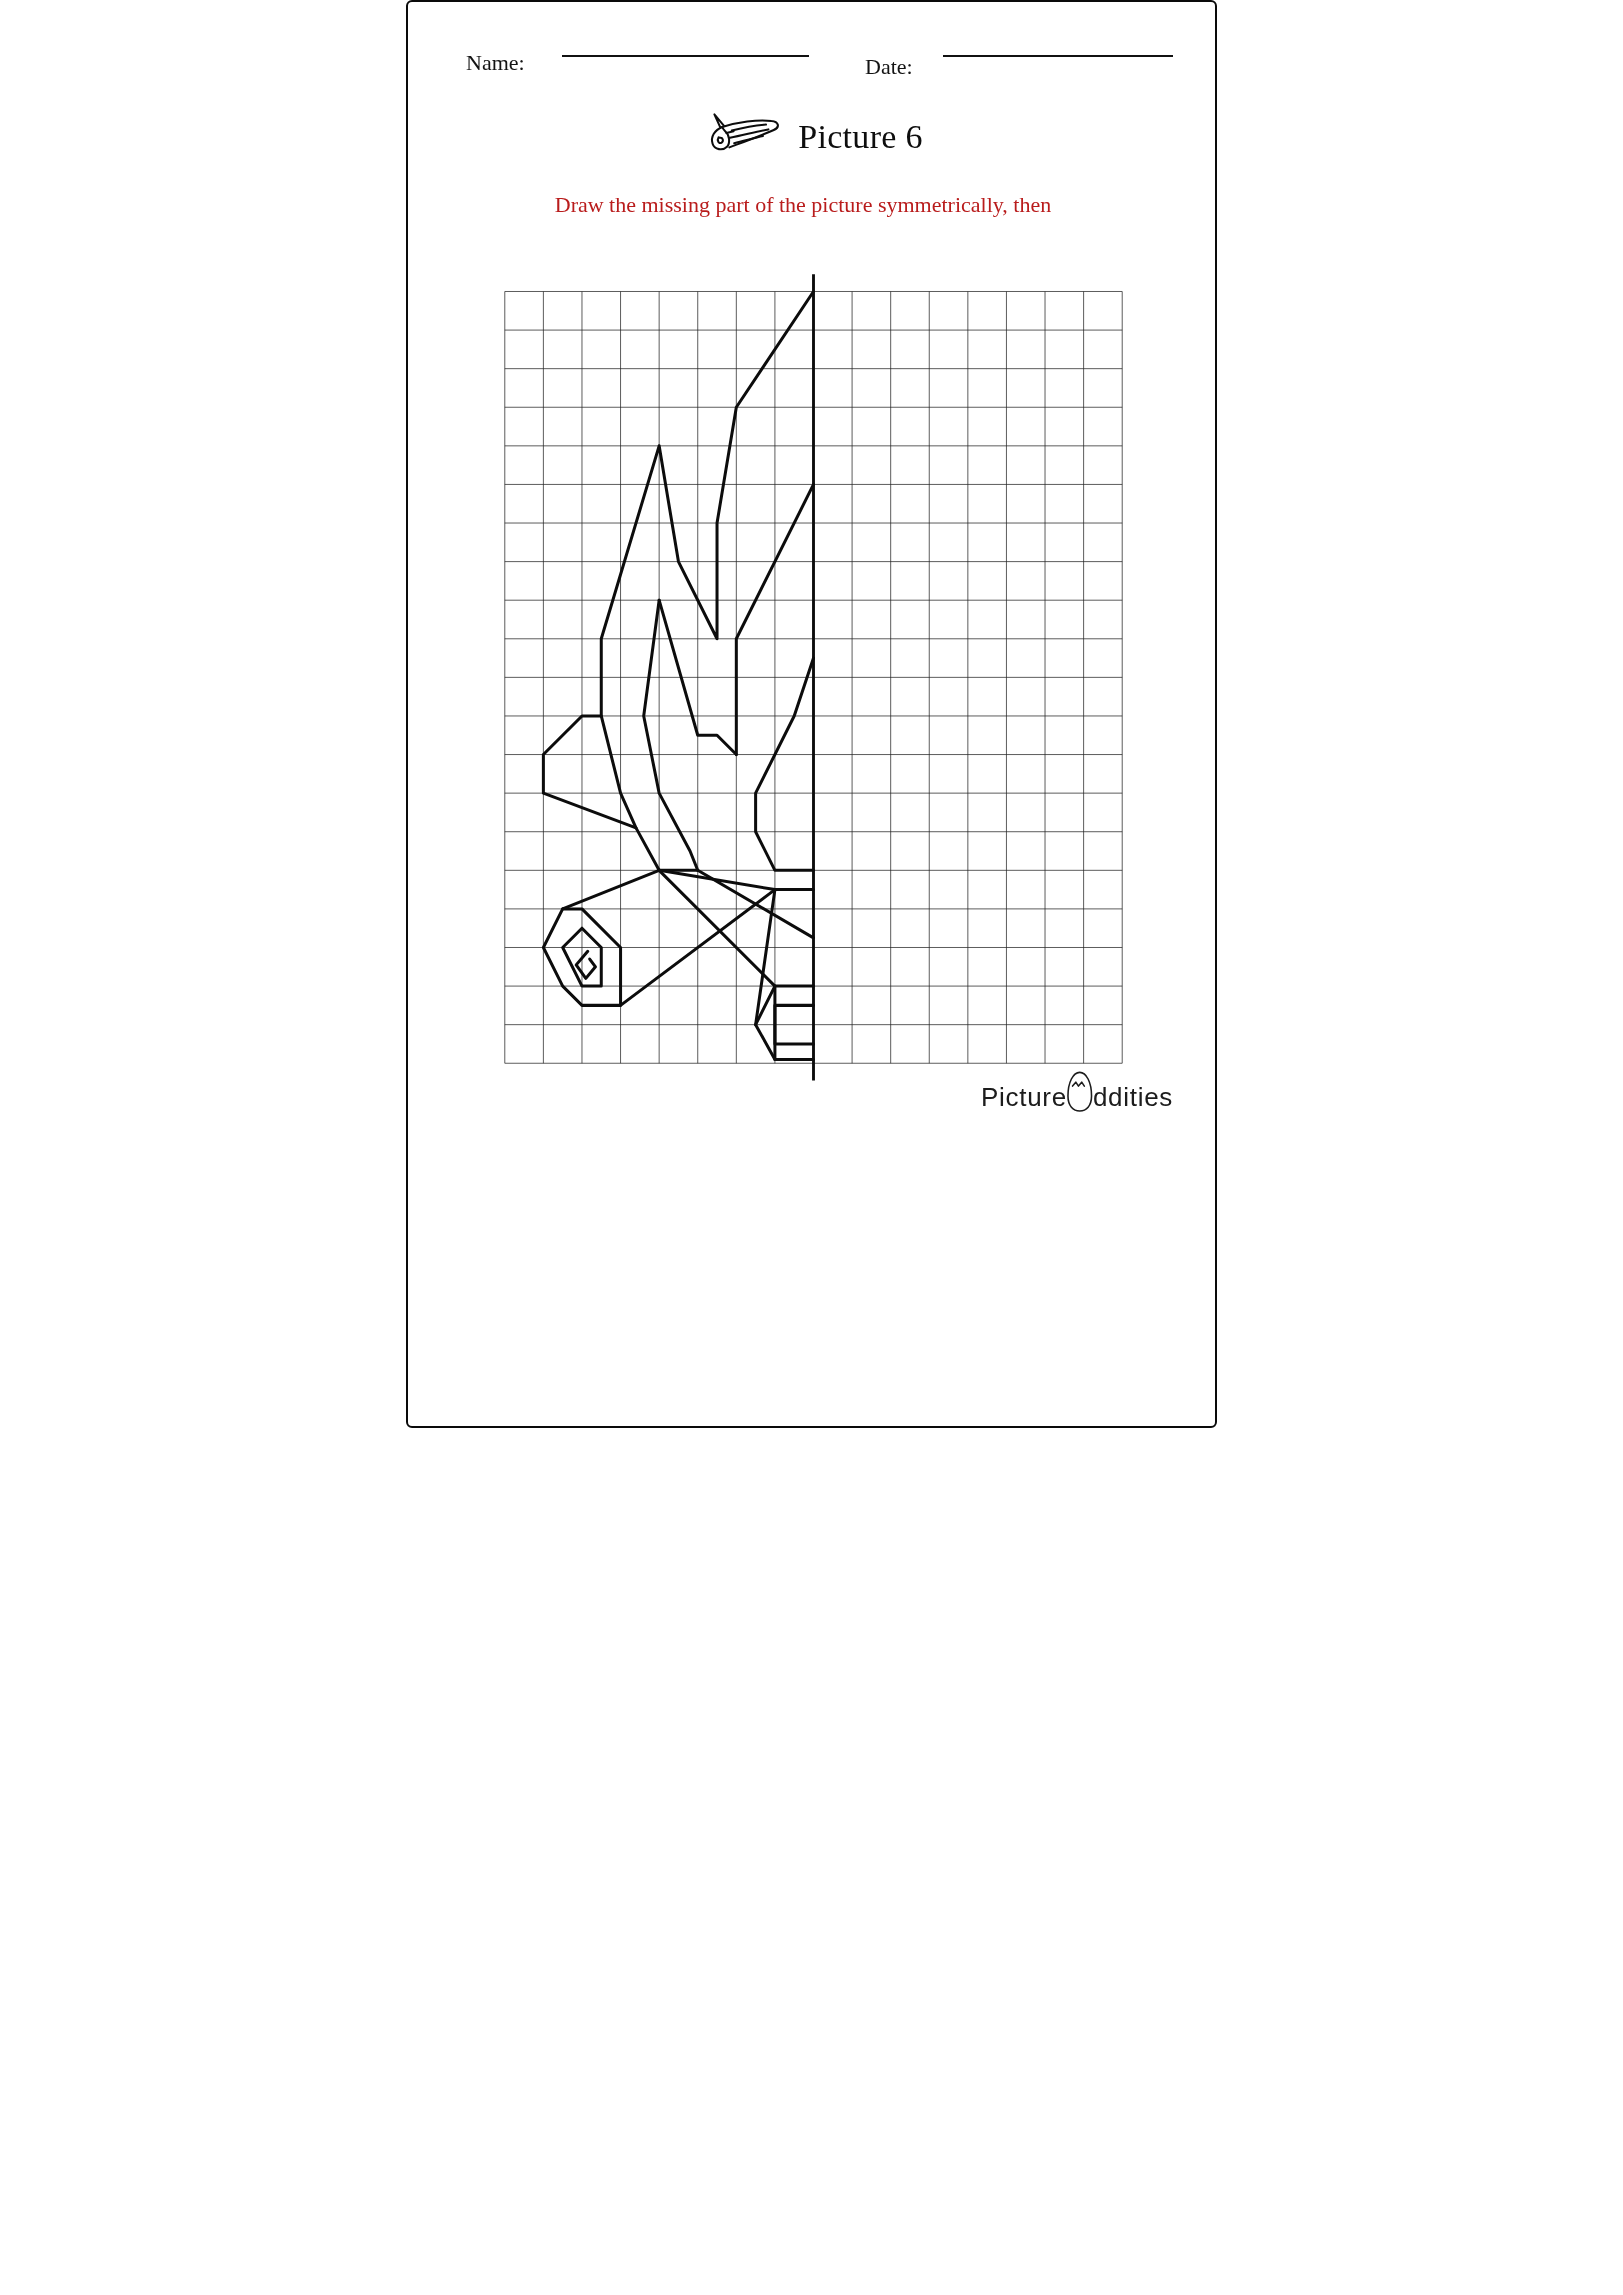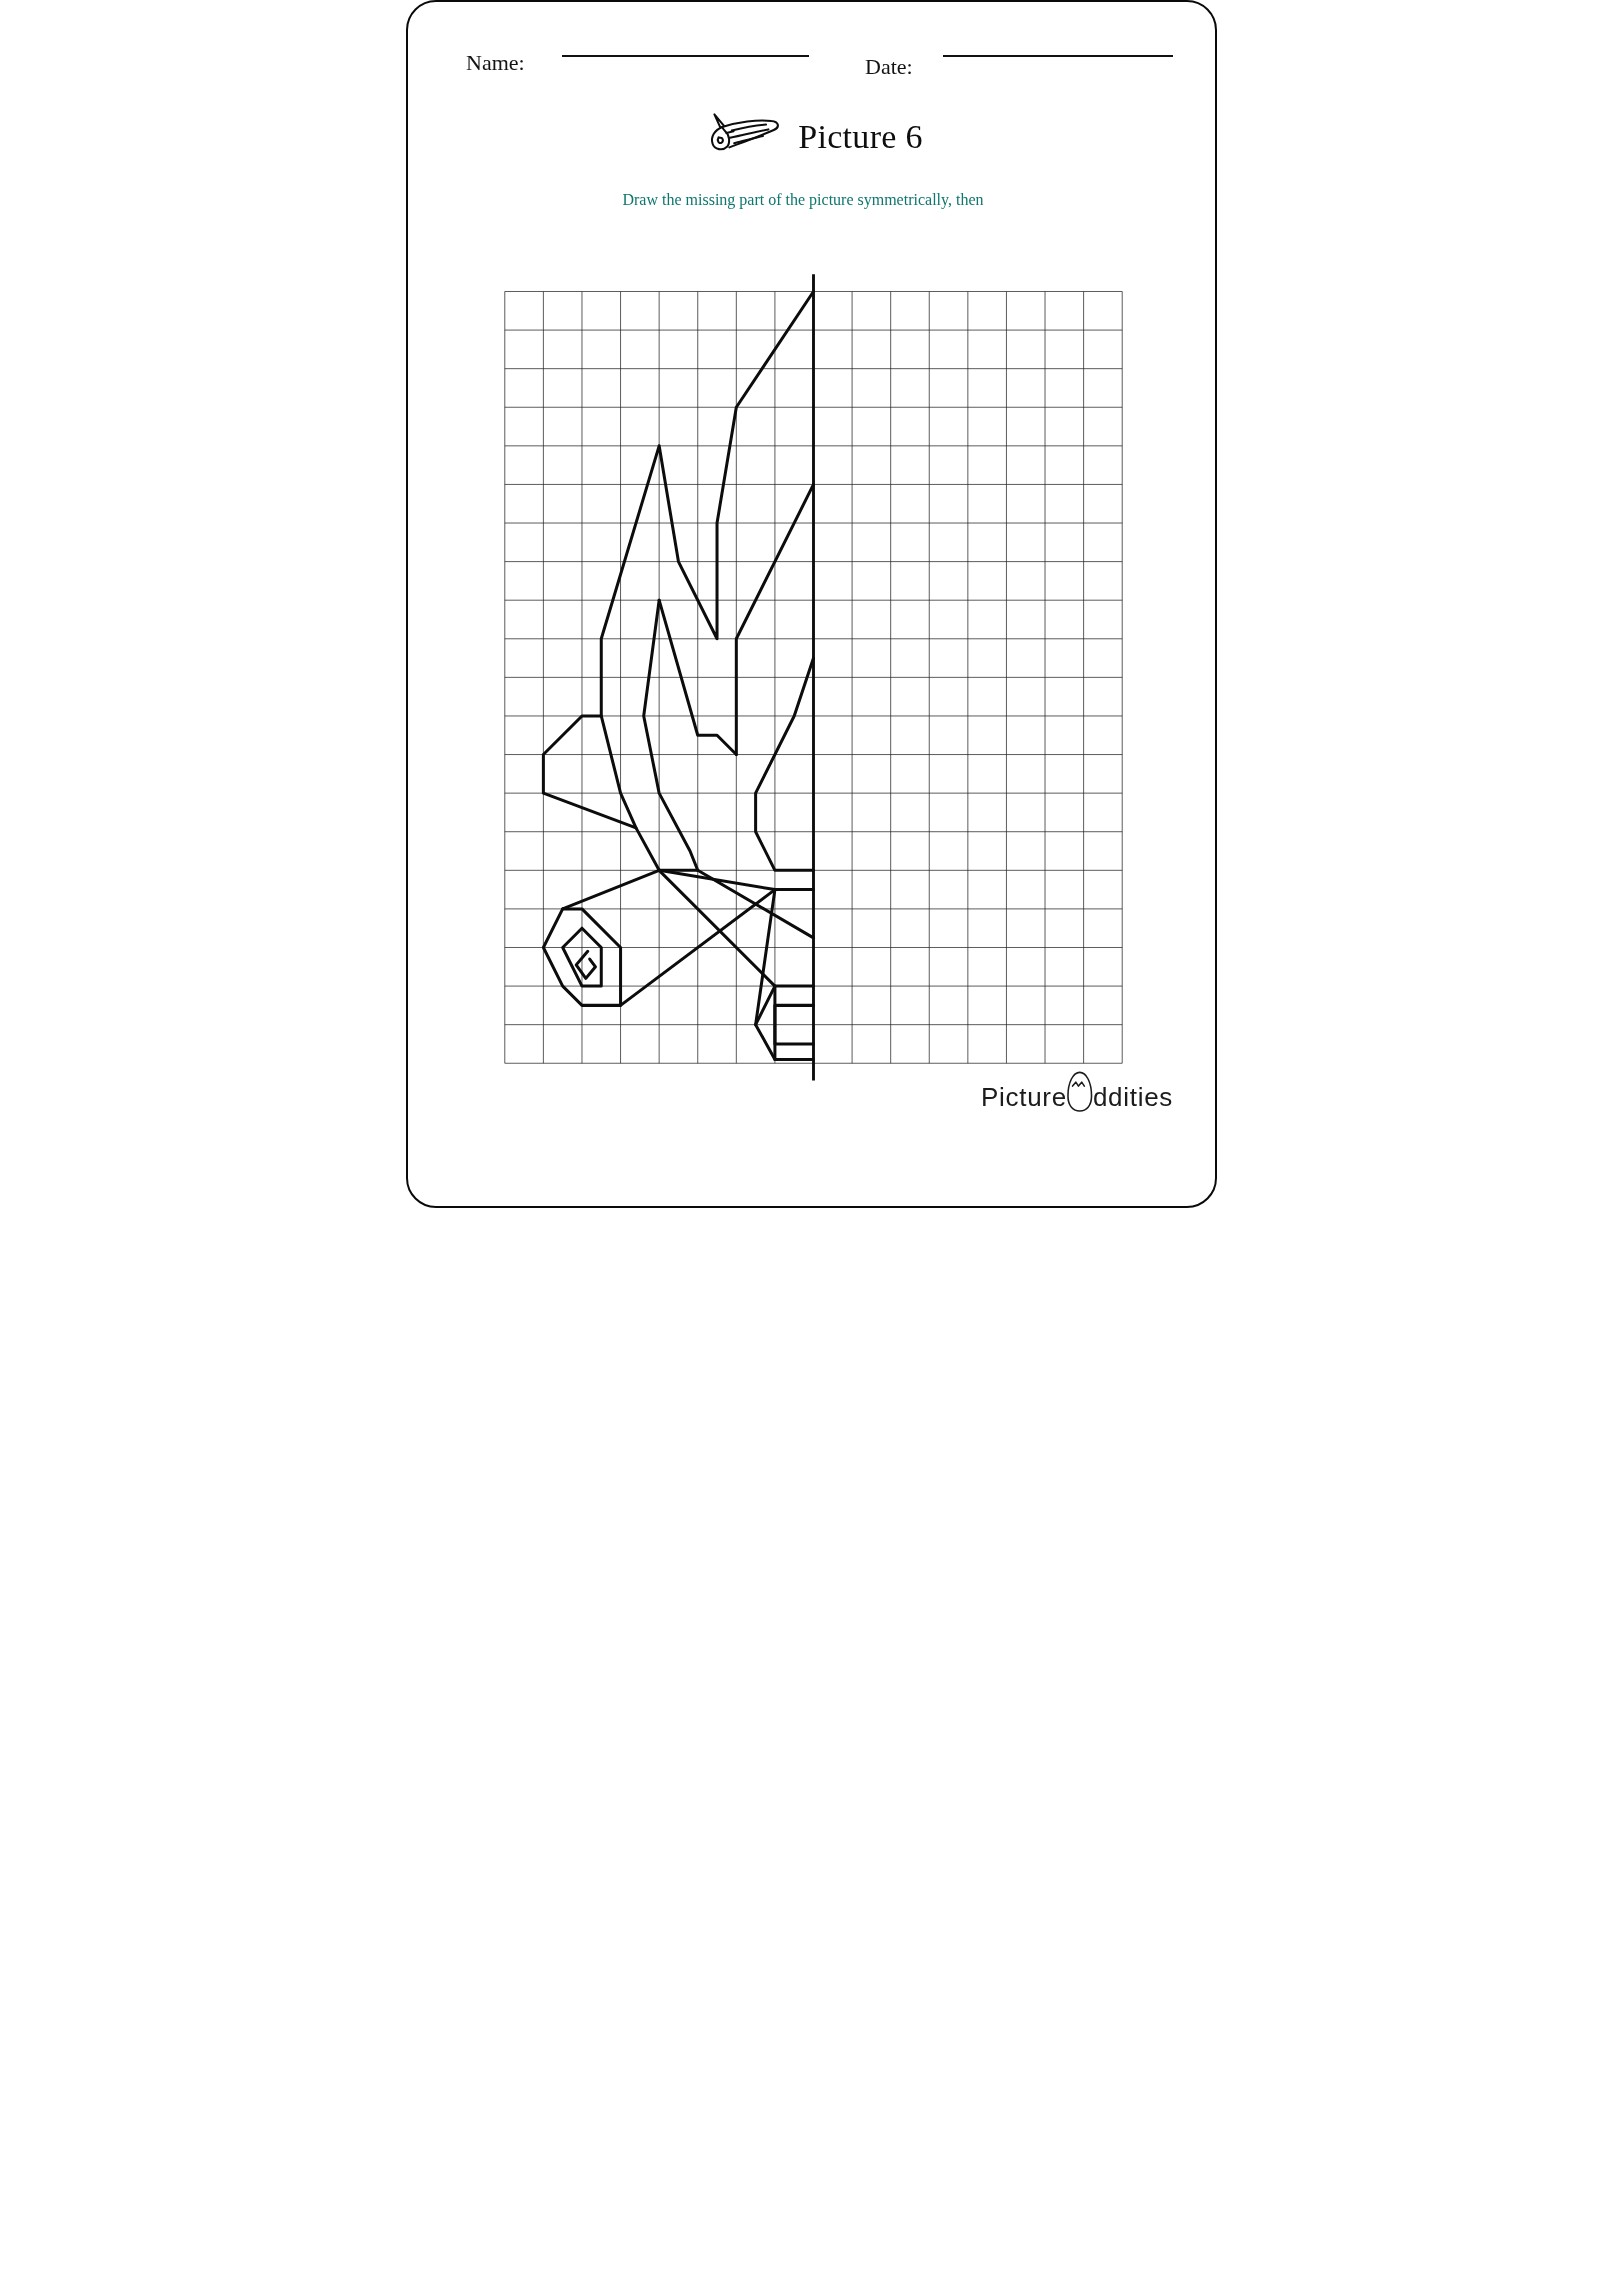--- a/index.html
+++ b/index.html
@@ -1,31 +1,31 @@
 <!DOCTYPE html>
 <html style="font-size:10.5px"><head>
 <meta charset="utf-8">
 <style>
   html,body{margin:0;padding:0;background:#ffffff;}
   body{font-family:"Liberation Serif", serif; color:#111;}
   #page{
-    position:relative; width:811px; height:1208px; margin:0 auto;
+    position:relative; width:811px; height:1428px; margin:0 auto;
     background:#fff; box-sizing:border-box;
-    border:2.6px solid #0a0a0a; border-radius:30px; overflow:hidden;
+    border:2.6px solid #0a0a0a; border-radius:6px; overflow:hidden;
   }
   .hdr-label{position:absolute; font-size:22px; color:#141414; white-space:nowrap;}
   .blank{position:absolute; border-bottom:2px solid #111; height:22px;}
   #title-row{
     position:absolute; top:110px; left:0; right:0;
     display:flex; align-items:center; justify-content:center; gap:14px;
   }
   #title-text{font-size:34px; color:#0e0e0e; letter-spacing:0.3px;}
   #instructions{
     position:absolute; top:187px; left:39px; right:56px;
-    text-align:center; font-size:16px; line-height:1.42; color:#0f766e;
+    text-align:center; font-size:22px; line-height:1.42; color:#b91c1c;
   }
   #figure-svg{position:absolute; left:0; top:0; pointer-events:none;}
   #logo{
     position:absolute; top:1069px; right:42px;
     display:flex; align-items:flex-end;
     font-family:"Liberation Sans", sans-serif; font-weight:300;
     font-size:26px; color:#1c1c1c; letter-spacing:0.7px;
   }
   #logo .t{line-height:1; padding-bottom:2.6px;}
   #logo svg{margin:0 -0.7px; display:block;}

